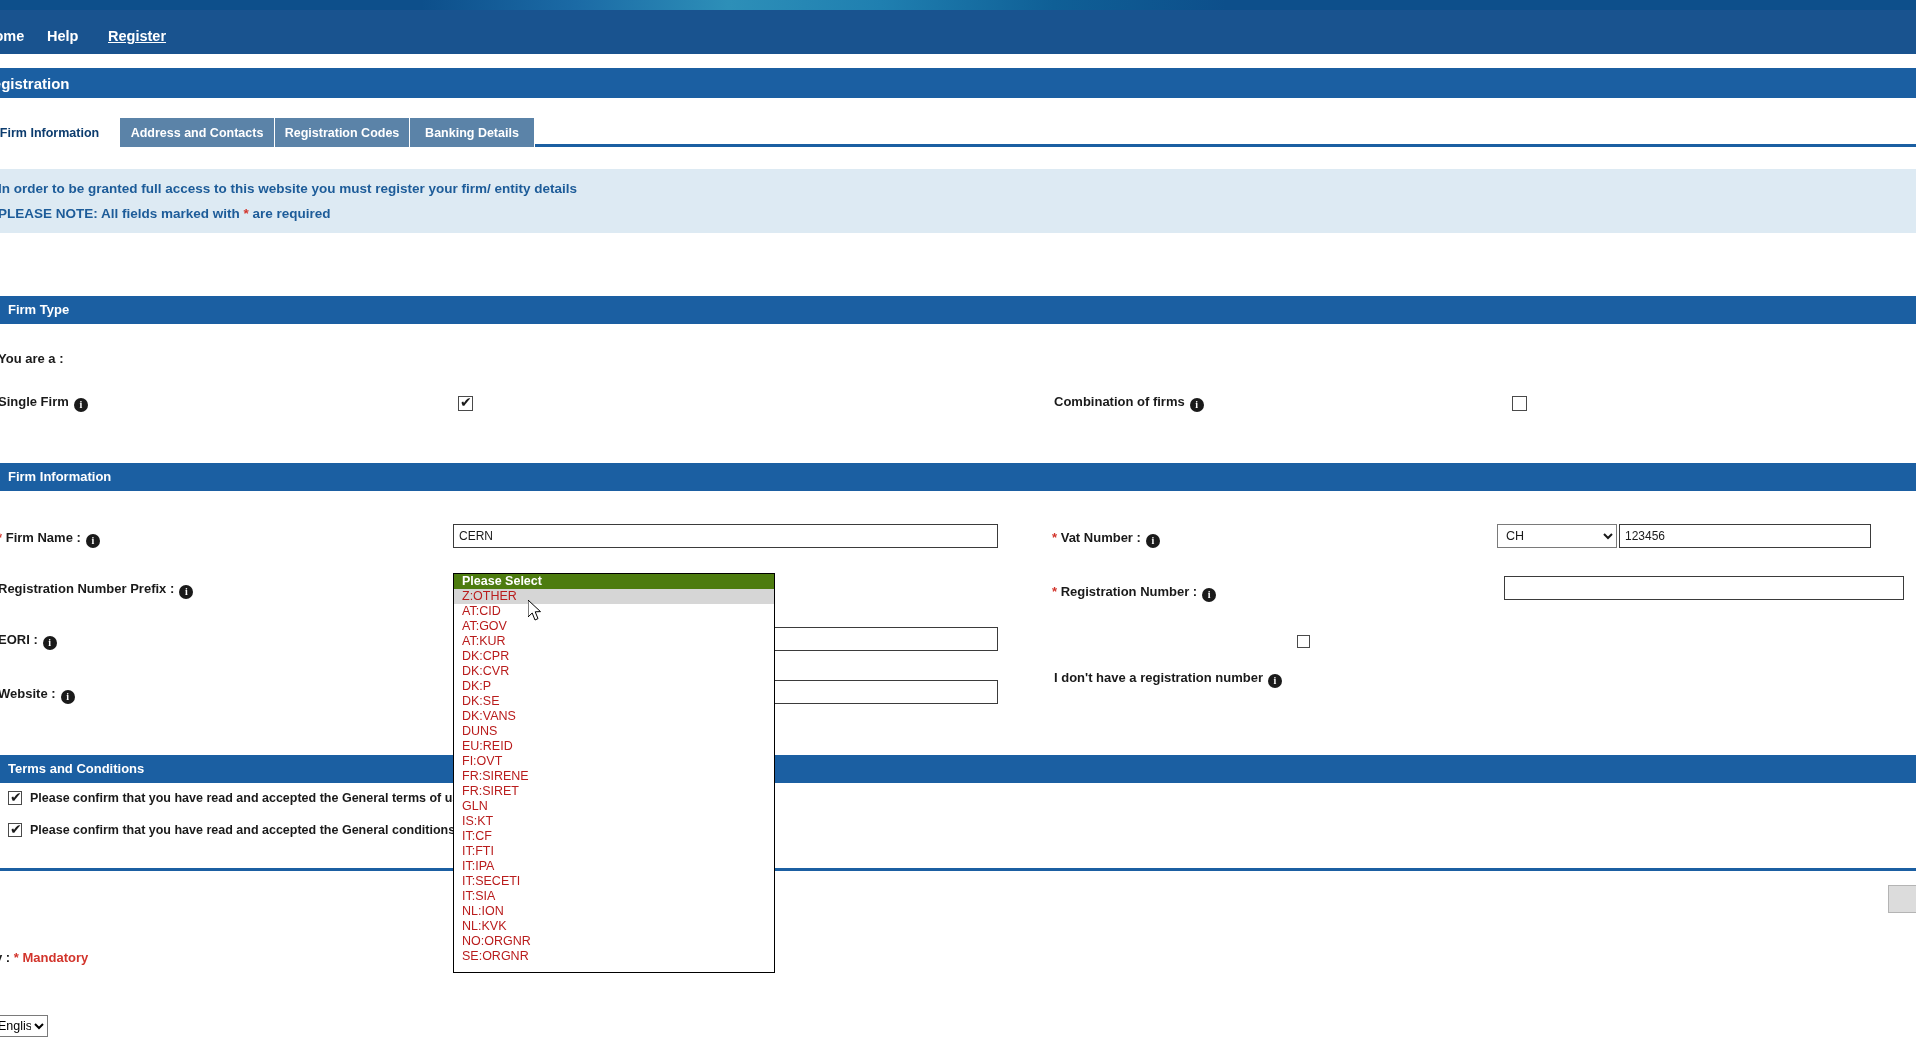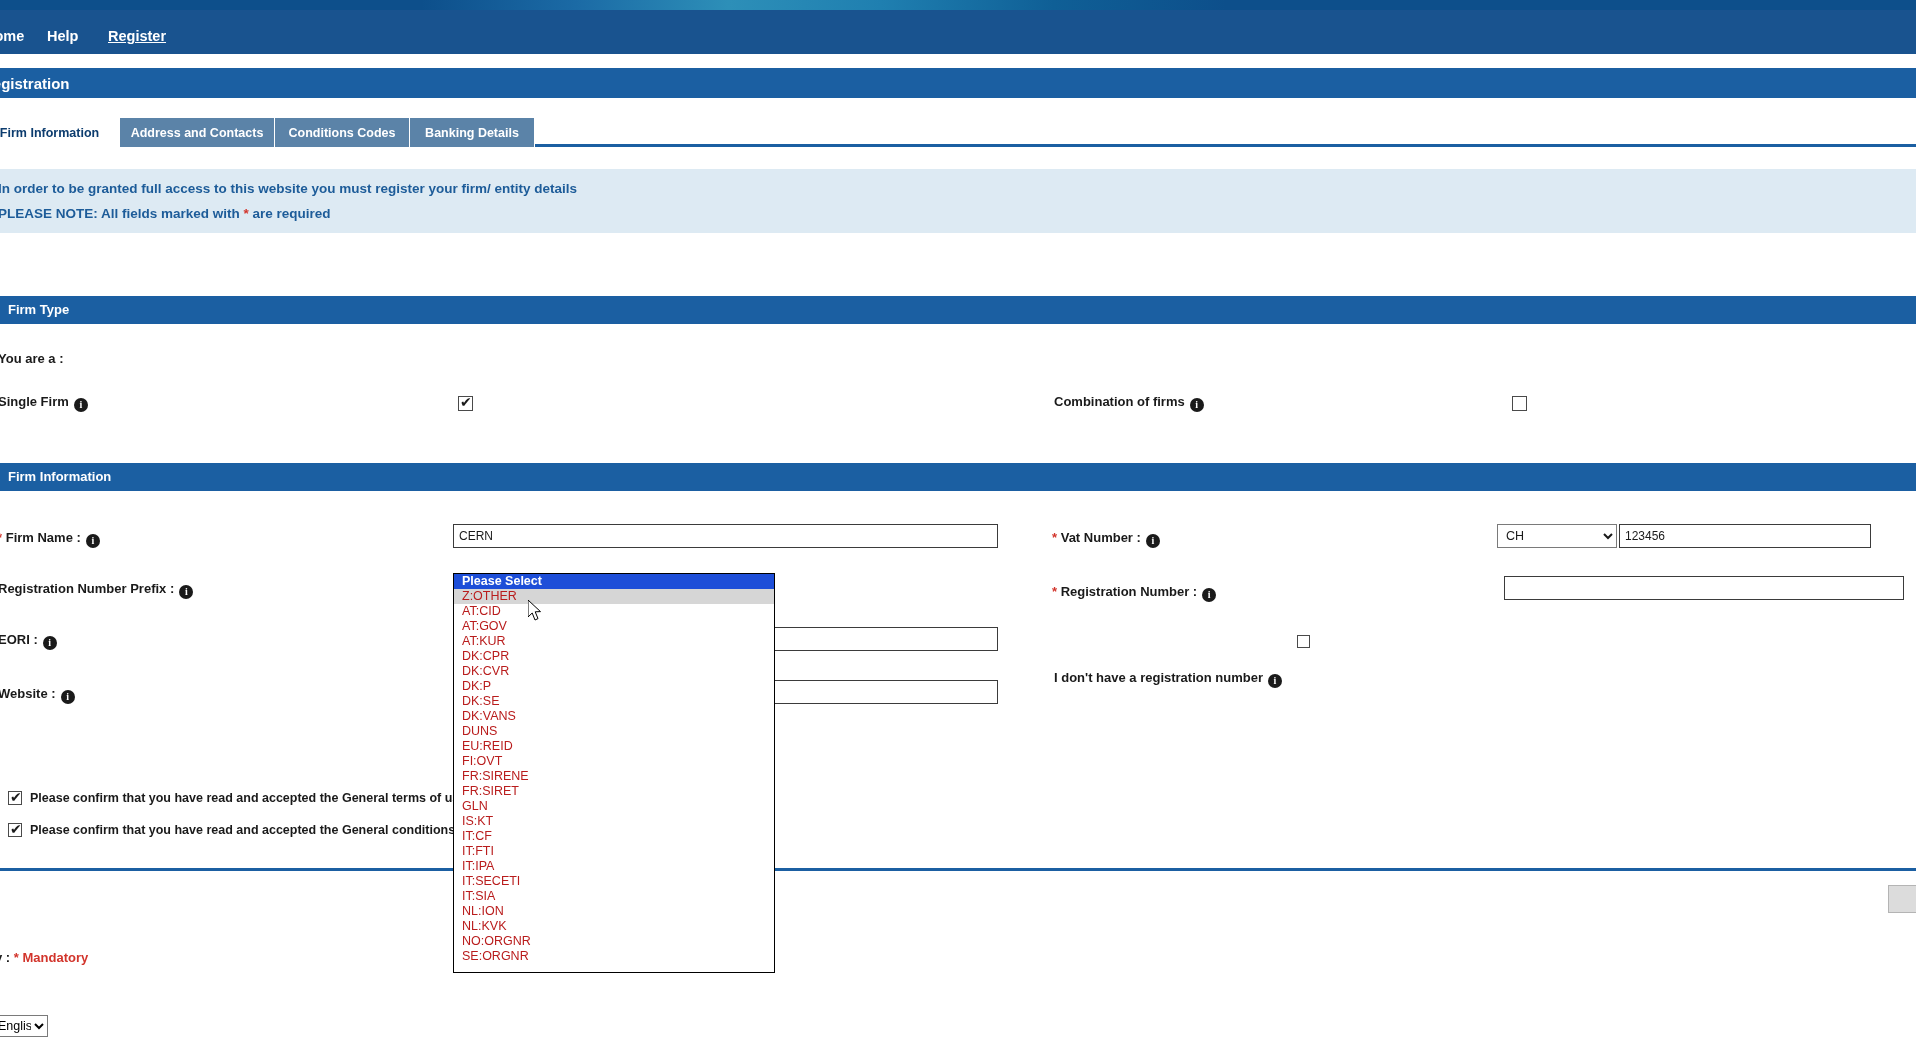--- a/index.html
+++ b/index.html
@@ -152,21 +152,21 @@
     padding: 0;
     font-size: 12.5px;
   }
   .ddopt {
     height: 15px;
     line-height: 15px;
     padding-left: 8px;
     color: #b91c1c;
     white-space: nowrap;
   }
-  .ddopt.sel-blue { background: #1d4ed8; color: #ffffff; font-weight: bold; }
+  .ddopt.sel-blue { background: #4d7c0f; color: #ffffff; font-weight: bold; }
   .ddopt.hover { background: #d6d6d6; }
   .ddlist .pad { height: 8px; }
 
   .cursor {
     position: absolute; left: 528px; top: 600px;
     width: 0; height: 0; z-index: 60;
   }
   .cursor svg { display: block; }
 
   
@@ -219,21 +219,21 @@
   </div>
 
   <div class="tabstrip">
     <div class="tab active" style="left:-20px; width:140px;">
       <span class="lbl">Firm Information</span>
     </div>
     <div class="tab" style="left:120px; width:155px;">
       <span class="lbl">Address and Contacts</span>
     </div>
     <div class="tab" style="left:275px; width:135px;">
-      <span class="lbl">Conditions Codes</span>
+      <span class="lbl">Registration Codes</span>
     </div>
     <div class="tab" style="left:410px; width:125px;text-align:center;">
       <span class="lbl">Banking Details</span>
     </div>
   </div>
 
   <div class="infostrip">
     <span class="l1">In order to be granted full access to this website you must register your firm/ entity details</span>
     <span class="l2">
       <span>PLEASE NOTE: All fields marked with </span><span class="req-star">*</span><span> are required</span>
@@ -293,20 +293,23 @@
   <span class="lab" style="left:1054px; top:670px;">
     <span>I don't have a registration number</span><span class="info-i">i</span>
   </span>
   <div class="cbx" style="left:1297px; top:635px; width:13px; height:13px;"></div>
 
   <span class="lab" style="left:-2px; top:686px;">
     <span>Website :</span><span class="info-i">i</span>
   </span>
   <input class="tin" style="left: 453px; top: 680px; width: 545px;" value="">
 
+  <div class="secbar" style="top:755px;">
+    <span class="t">Terms and Conditions</span>
+  </div>
 
   <div class="cbx checked" style="left:8px; top:791px; width:14px; height:14px;"></div>
   <span class="terms-line" style="left:30px; top:791px;">Please confirm that you have read and accepted the General terms of use (click here to view)</span>
 
   <div class="cbx checked" style="left:8px; top:823px; width:14px; height:14px;"></div>
   <span class="terms-line" style="left:30px; top:823px;">Please confirm that you have read and accepted the General conditions (click here to view)</span>
 
   <div class="hrule" style="top:868px;"></div>
 
   <div class="greybox" style="left:1888px; top:885px; width:40px; height:28px;"></div>

